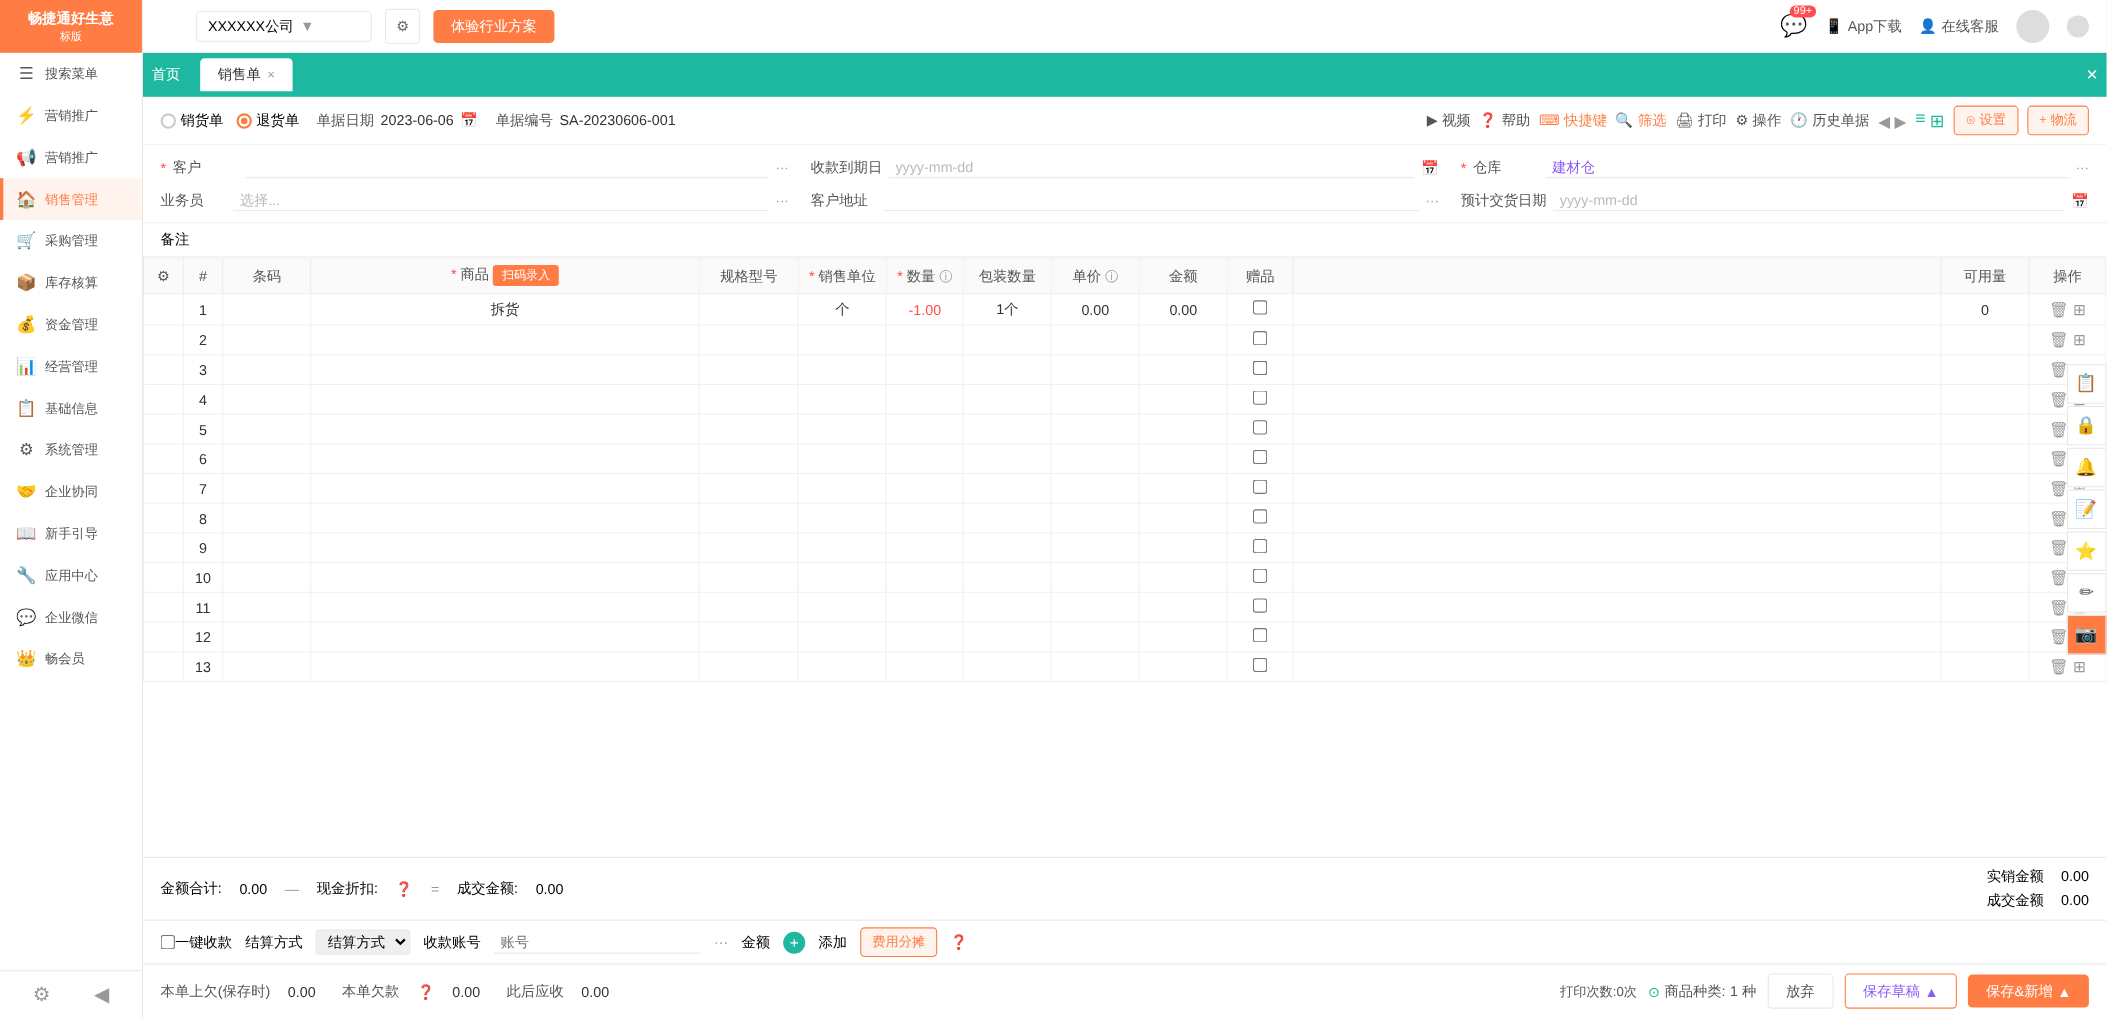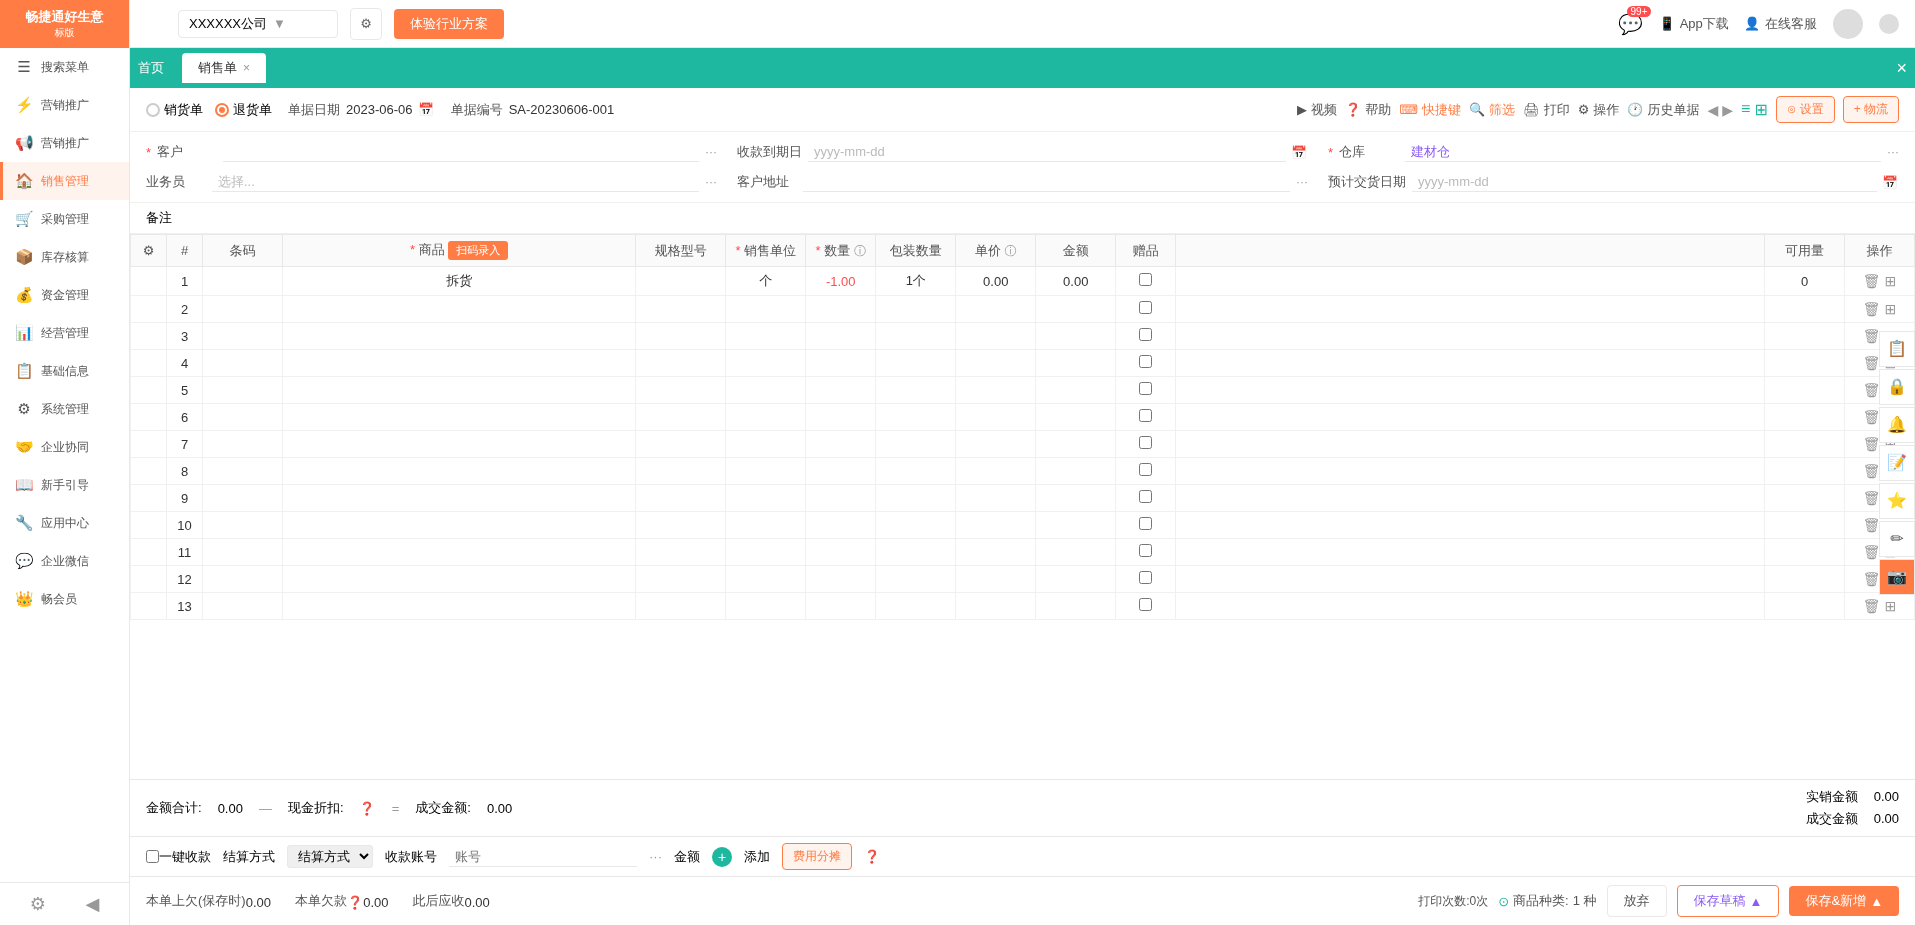--- a/index.html
+++ b/index.html
@@ -186,21 +186,21 @@
       border-radius: 4px; padding: 4px 10px; font-size: 12px; cursor: pointer;
     }
     .help-icon { color: #999; cursor: pointer; }
 
     
     .form-footer {
       padding: 8px 16px; border-top: 1px solid #e8e8e8;
       display: flex; align-items: center; background: #fff;
     }
     .footer-info { display: flex; gap: 24px; flex: 1; }
-    .footer-item { display: flex; align-items: flex-end; gap: 0; color: #555; font-size: 12px; }
+    .footer-item { display: flex; align-items: center; gap: 16px; color: #555; font-size: 12px; }
     .footer-val { color: #333; font-weight: 500; }
     .footer-actions { display: flex; gap: 10px; align-items: center; margin-left: auto; }
     .print-info { color: #555; font-size: 12px; }
     .product-info { color: #555; font-size: 12px; display: flex; align-items: center; gap: 4px; }
     .discard-btn {
       border: 1px solid #e8e8e8; background: #fff; color: #555;
       border-radius: 4px; padding: 6px 16px; cursor: pointer;
     }
     .draft-btn {
       border: 1px solid #ff7d45; background: #fff; color: #8b5cf6;

